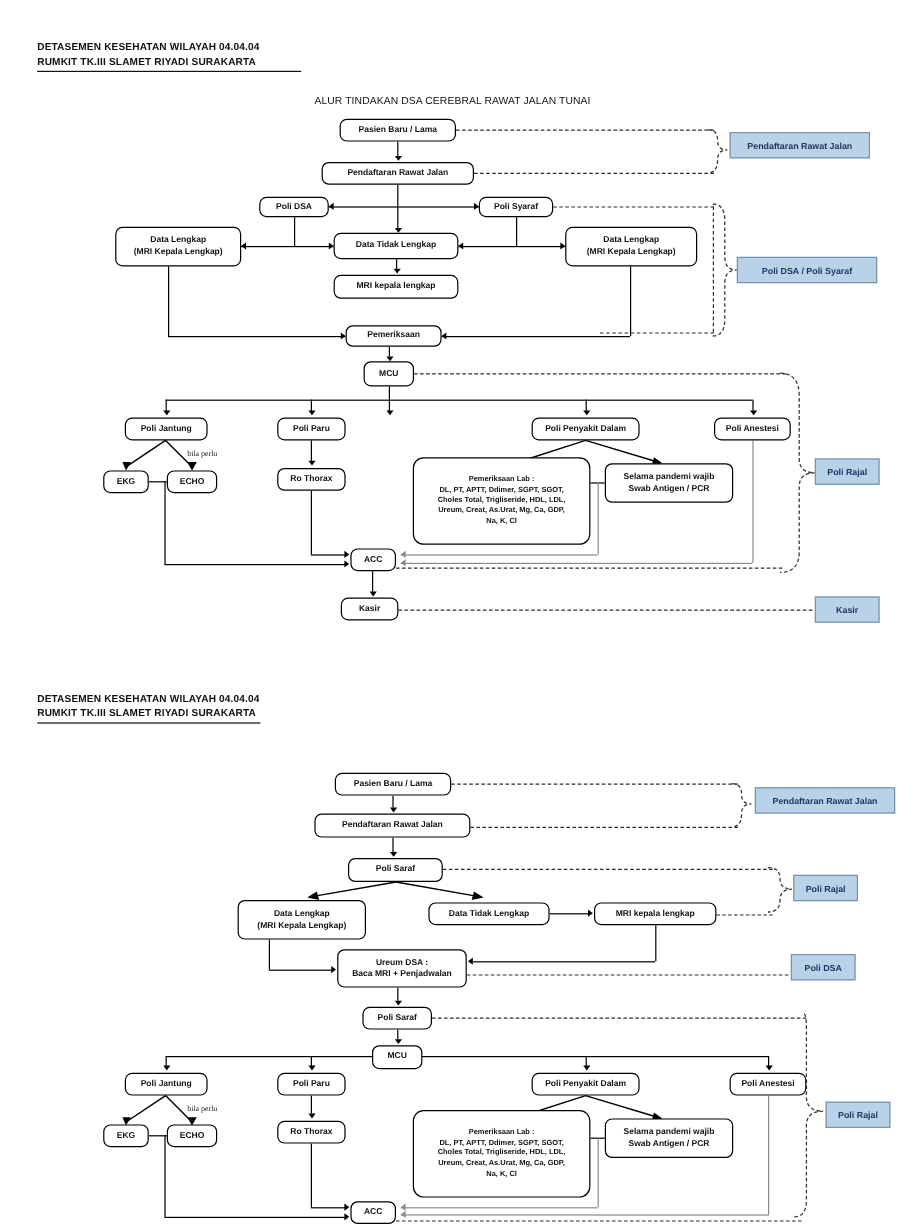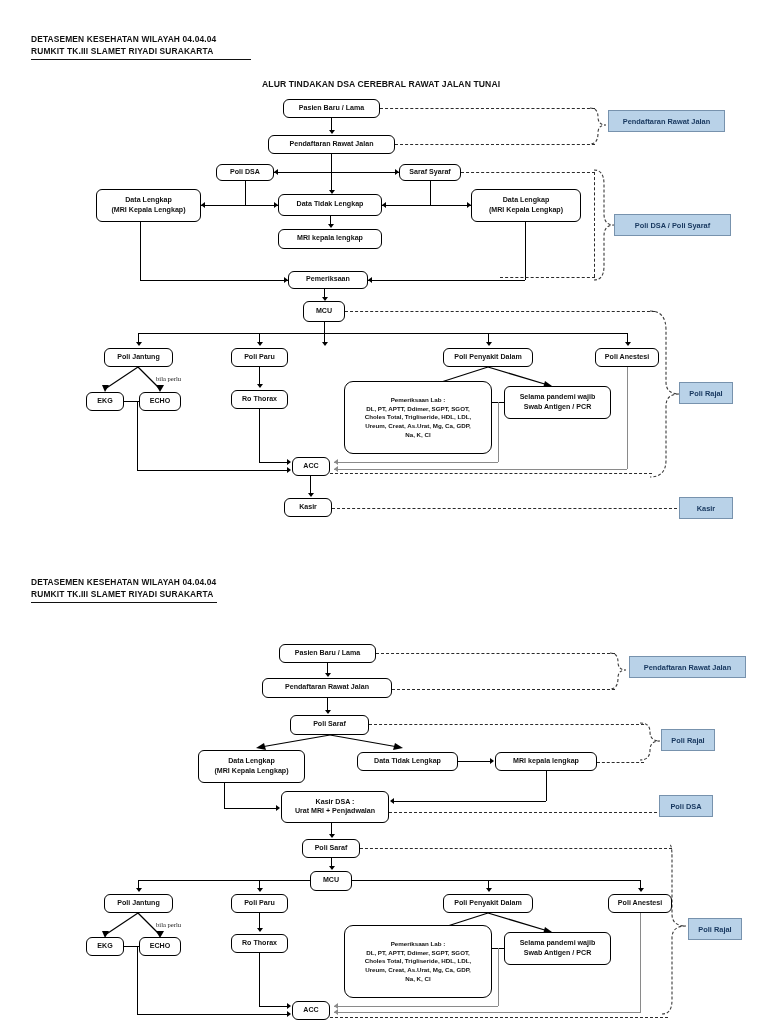--- a/index.html
+++ b/index.html
@@ -8,21 +8,21 @@
        -webkit-font-smoothing:antialiased;overflow:hidden;}
   .page{position:absolute;left:0;top:0;width:768px;height:768px;}
 
   
   .letterhead{position:absolute;}
   .letterhead .lh1,.letterhead .lh2{
       font-size:8.4px;font-weight:bold;color:#111;letter-spacing:.15px;
       white-space:nowrap;line-height:12px;}
   .letterhead .rule{height:1.4px;background:#111;margin-top:2px;}
 
-  .charttitle{position:absolute;font-size:8.6px;font-weight:bold;color:#111;
+  .charttitle{position:absolute;font-size:8.6px;font-weight:normal;color:#111;
       white-space:nowrap;letter-spacing:.1px;text-align:right;}
 
   
   .node{position:absolute;box-sizing:border-box;border:1.6px solid #000;
         border-radius:6px;background:#fff;display:flex;align-items:center;
         justify-content:center;text-align:center;color:#111;
         font-size:7.1px;font-weight:bold;line-height:9.5px;padding:1px 3px;
         z-index:6;}
   .node.multi{flex-direction:column;}
   .node.lab{font-size:6.2px;line-height:8.6px;font-weight:bold;border-radius:9px;}
@@ -71,21 +71,21 @@
     <div class="lh1">DETASEMEN KESEHATAN WILAYAH 04.04.04</div>
     <div class="lh2">RUMKIT TK.III SLAMET RIYADI SURAKARTA</div>
     <div class="rule"></div>
   </div>
 
   <div class="charttitle" style="left:262px;top:79px;">ALUR TINDAKAN DSA CEREBRAL RAWAT JALAN TUNAI</div>
 
   <div class="node" style="left:283px;top:99px;width:97px;height:19px;">Pasien Baru / Lama</div>
   <div class="node" style="left:268px;top:135px;width:127px;height:19px;">Pendaftaran Rawat Jalan</div>
   <div class="node" style="left:216px;top:164px;width:58px;height:17px;">Poli DSA</div>
-  <div class="node" style="left:399px;top:164px;width:62px;height:17px;">Saraf Syaraf</div>
+  <div class="node" style="left:399px;top:164px;width:62px;height:17px;">Poli Syaraf</div>
 
   <div class="node multi" style="left:96px;top:189px;width:105px;height:33px;">
     <span>Data Lengkap</span>
     <span>(MRI Kepala Lengkap)</span>
   </div>
   <div class="node" style="left:278px;top:194px;width:104px;height:22px;">Data Tidak Lengkap</div>
   <div class="node multi" style="left:471px;top:189px;width:110px;height:33px;">
     <span>Data Lengkap</span>
     <span>(MRI Kepala Lengkap)</span>
   </div>
@@ -244,22 +244,22 @@
   <div class="node" style="left:290px;top:715px;width:79px;height:20px;">Poli Saraf</div>
 
   <div class="node multi" style="left:198px;top:750px;width:107px;height:33px;">
     <span>Data Lengkap</span>
     <span>(MRI Kepala Lengkap)</span>
   </div>
   <div class="node" style="left:357px;top:752px;width:101px;height:19px;">Data Tidak Lengkap</div>
   <div class="node" style="left:495px;top:752px;width:102px;height:19px;">MRI kepala lengkap</div>
 
   <div class="node multi" style="left:281px;top:791px;width:108px;height:32px;">
-    <span>Kasir DSA :</span>
-    <span>Urat MRI + Penjadwalan</span>
+    <span>Ureum DSA :</span>
+    <span>Baca MRI + Penjadwalan</span>
   </div>
   <div class="node" style="left:302px;top:839px;width:58px;height:19px;">Poli Saraf</div>
   <div class="node" style="left:310px;top:871px;width:42px;height:20px;">MCU</div>
 
   <div class="node" style="left:104px;top:894px;width:69px;height:19px;">Poli Jantung</div>
   <div class="node" style="left:231px;top:894px;width:57px;height:19px;">Poli Paru</div>
   <div class="node" style="left:443px;top:894px;width:90px;height:19px;">Poli Penyakit Dalam</div>
   <div class="node" style="left:608px;top:894px;width:64px;height:19px;">Poli Anestesi</div>
 
   <div class="bilaperlu" style="left:156px;top:921px;">bila perlu</div>

